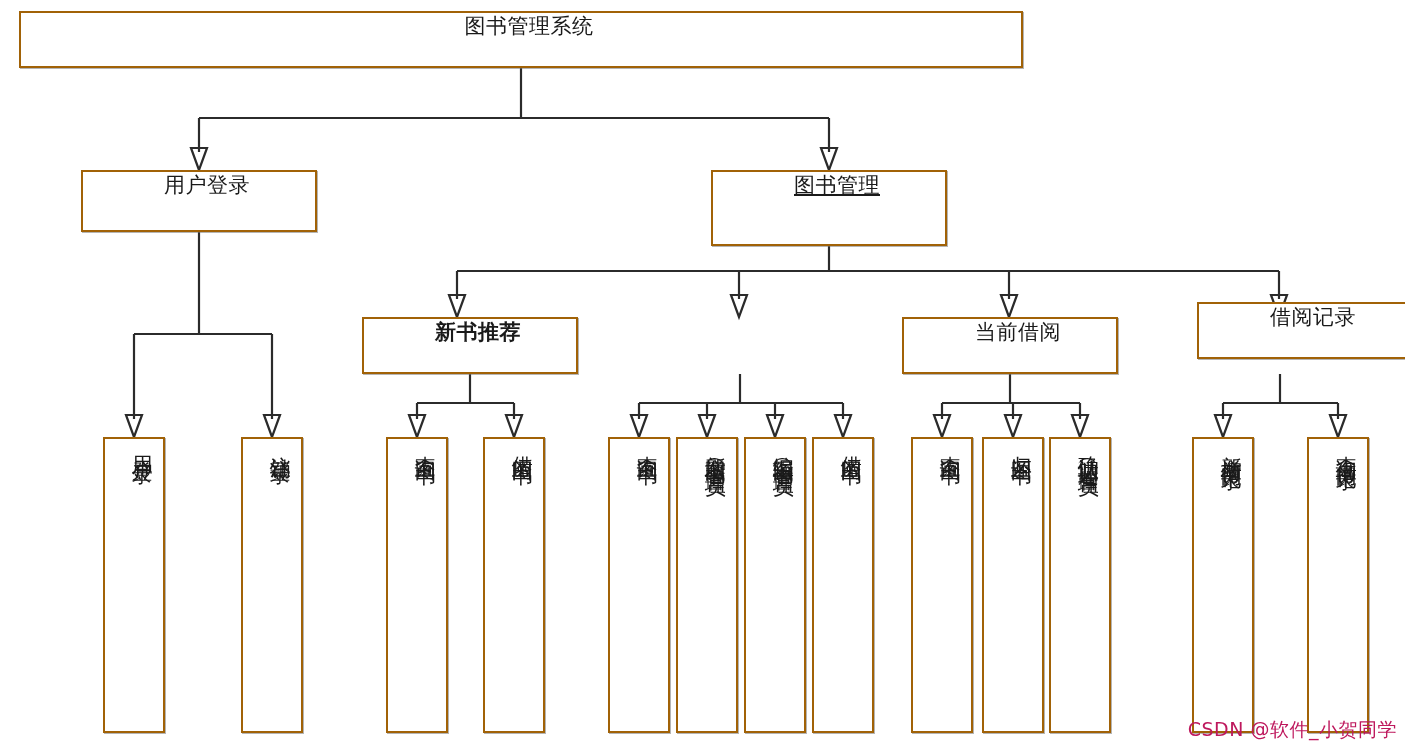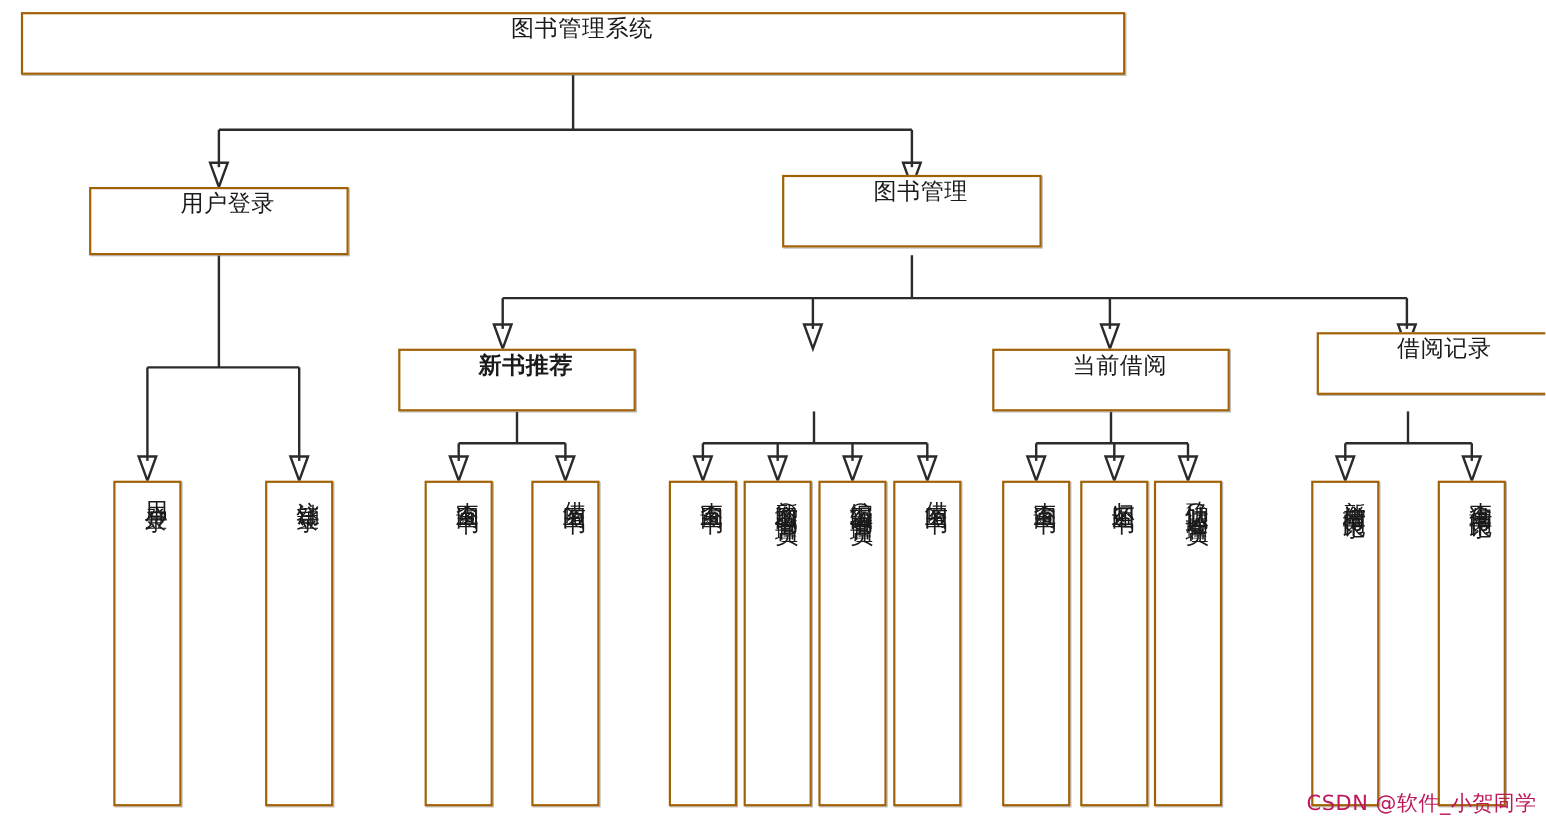--- a/index.html
+++ b/index.html
@@ -159,21 +159,21 @@
   </svg>
 
   <div class="node" style="left:19px; top:11px; width:1004px; height:57px;">
     <span class="label">图书管理系统</span>
   </div>
 
   <div class="node" style="left:81px; top:170px; width:236px; height:62px;">
     <span class="label">用户登录</span>
   </div>
 
-  <div class="node" style="left:711px; top:159px; width:236px; height:66px;">
+  <div class="node" style="left:711px; top:170px; width:236px; height:76px;text-decoration:underline;">
     <span class="label">图书管理</span>
   </div>
 
   <div class="node" style="left:362px; top:317px; width:216px; height:57px;font-weight:bold;">
     <span class="label">新书推荐</span>
   </div>
 
 
   <div class="node" style="left:902px; top:317px; width:216px; height:57px;">
     <span class="label">当前借阅</span>

